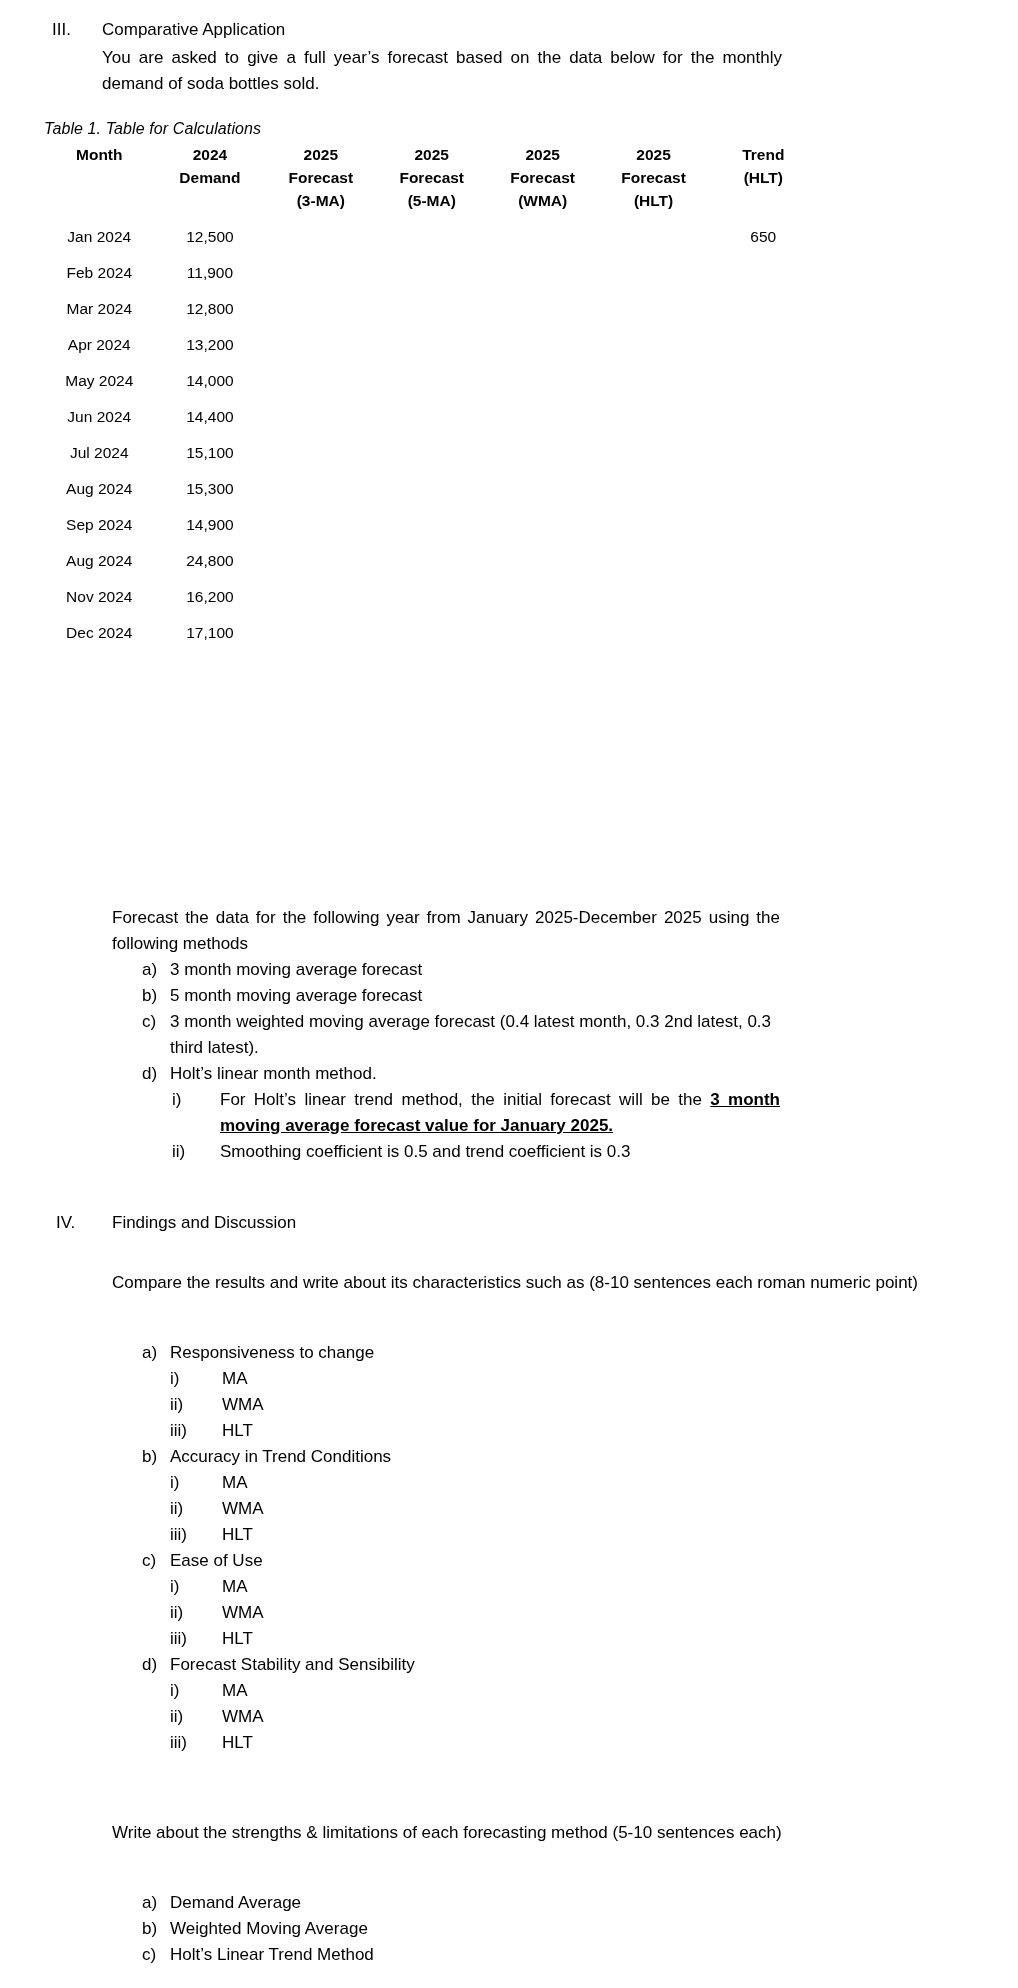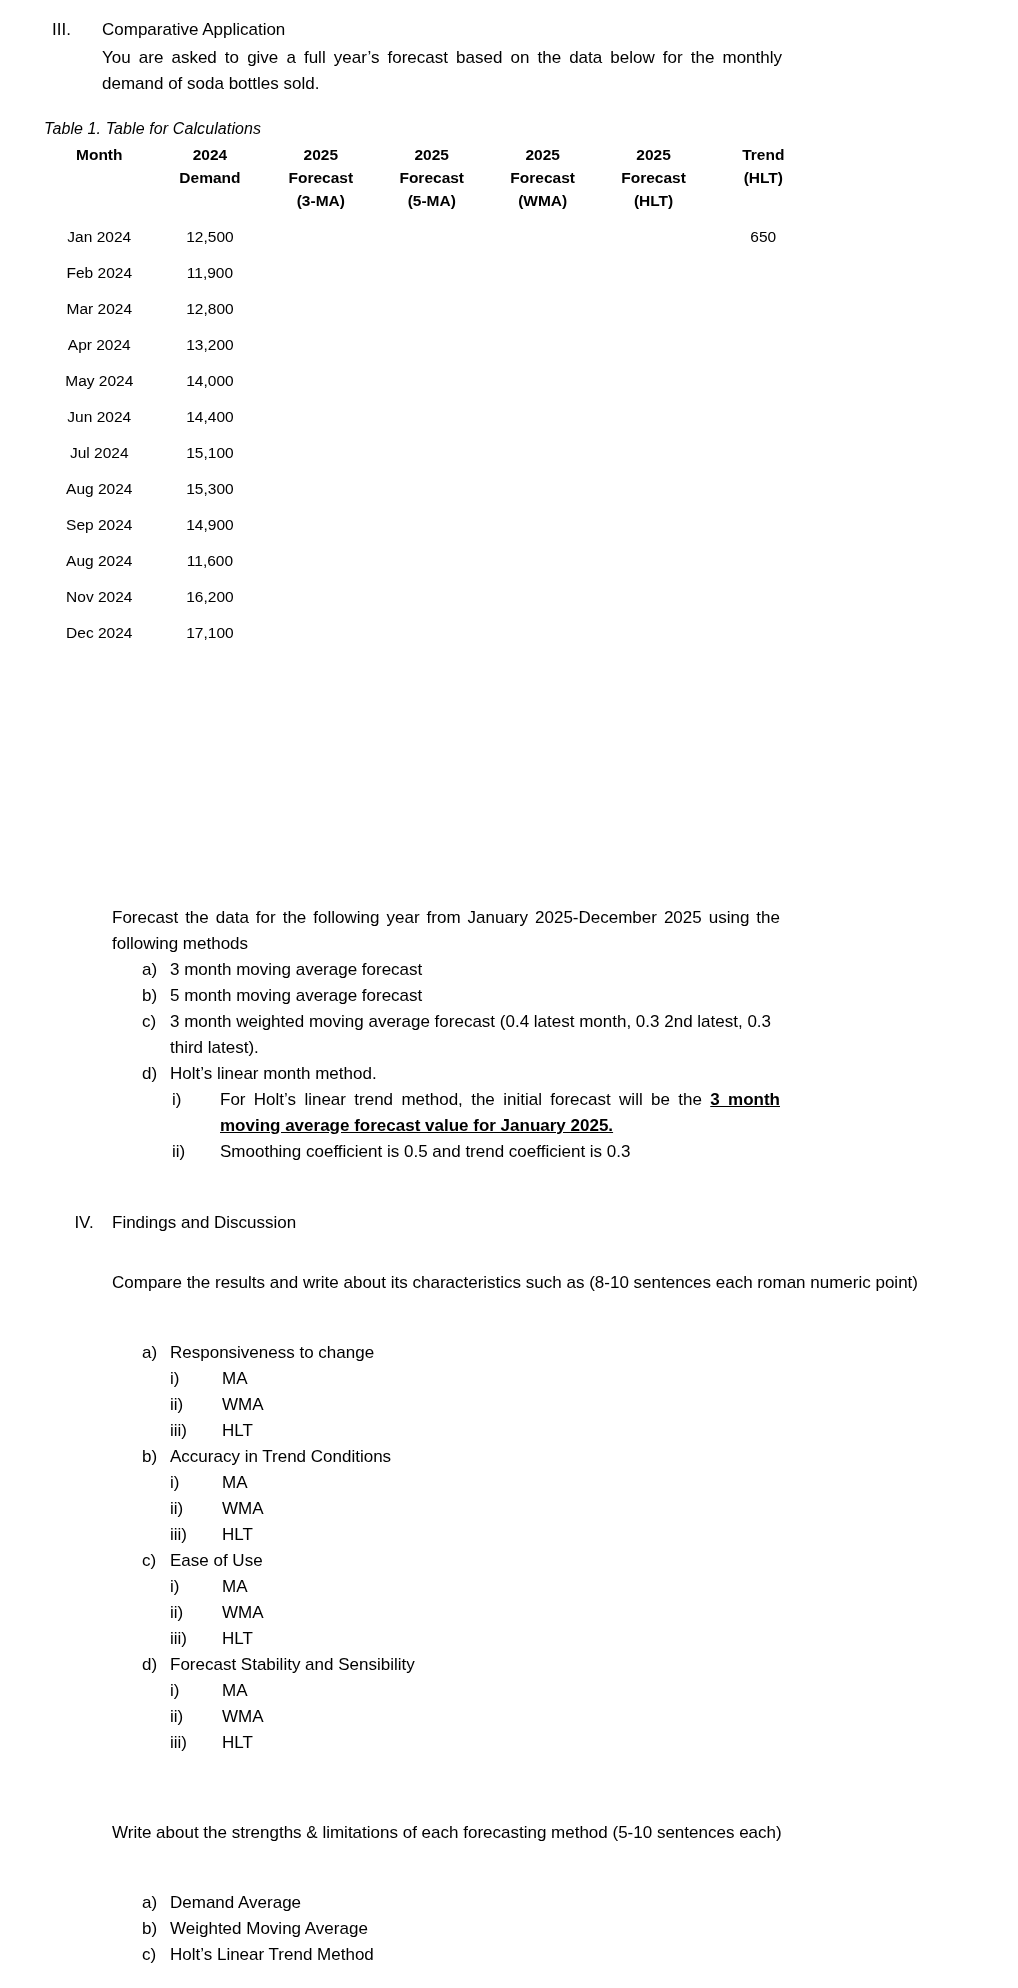--- a/index.html
+++ b/index.html
@@ -165,21 +165,21 @@
     text-decoration: underline;
   }
 
   
   #sec-four {
     position: absolute;
     left: 56px;
     top: 1210px;
     width: 780px;
   }
-  #sec-four .sec-num { width: 56px; flex: 0 0 56px; text-align: center; }
+  #sec-four .sec-num { width: 56px; flex: 0 0 56px; }
 
   #findings-para {
     position: absolute;
     left: 44px;
     top: 1270px;
     width: 934px;
     font-size: 17px;
     line-height: 26px;
     text-align: justify;
     text-justify: inter-word;
@@ -344,21 +344,21 @@
           <td>14,900</td>
           <td></td>
           <td></td>
           <td></td>
           <td></td>
           <td></td>
           <td></td>
         </tr>
         <tr>
           <td>Aug 2024</td>
-          <td>11,600</td>
+          <td>24,800</td>
           <td></td>
           <td></td>
           <td></td>
           <td></td>
           <td></td>
           <td></td>
         </tr>
         <tr>
           <td>Nov 2024</td>
           <td>16,200</td>

